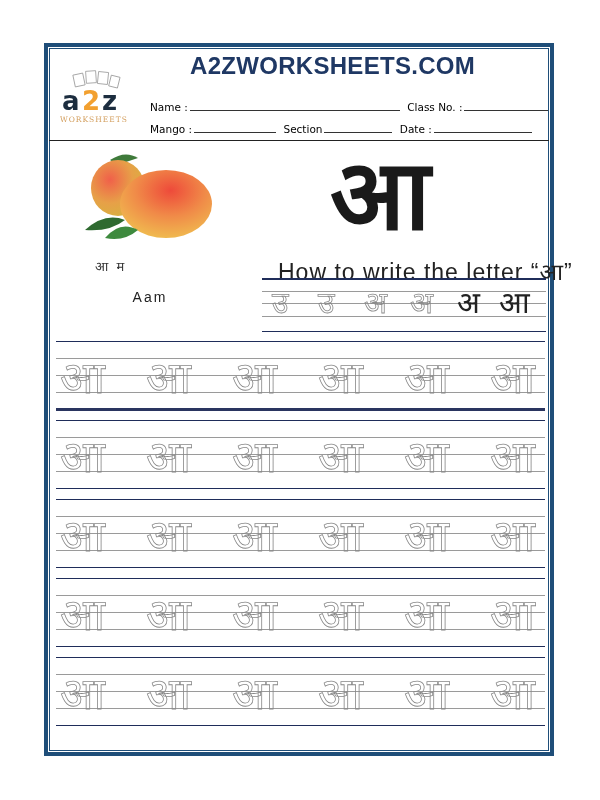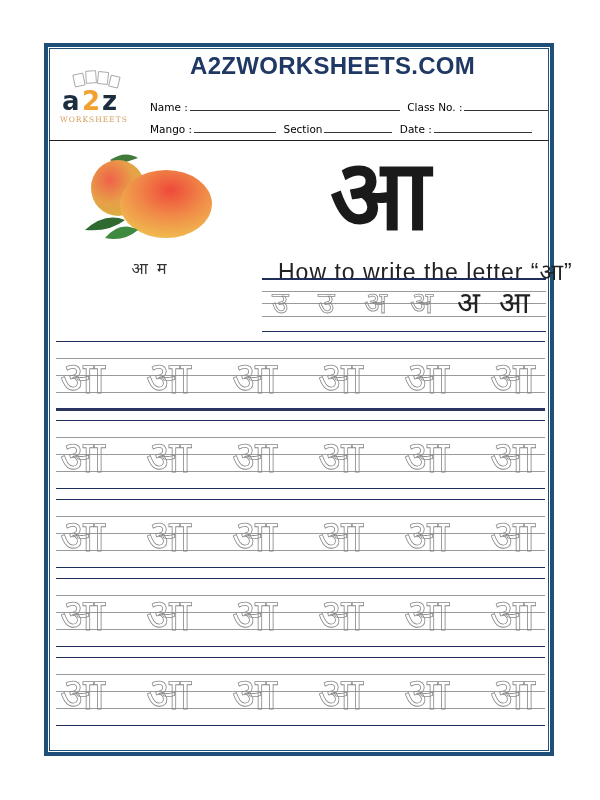--- a/index.html
+++ b/index.html
@@ -6,21 +6,21 @@
   body { width: 600px; height: 800px; position: relative; overflow: hidden; font-family: "DejaVu Sans", sans-serif; }
   .sheet-outer { position: absolute; left: 44px; top: 43px; width: 510px; height: 713px; box-sizing: border-box; border: 4px solid #1f4e79; background: #ffffff; }
   .sheet-inner { position: absolute; left: 1px; top: 1px; right: 1px; bottom: 1px; border: 1px solid #1f4e79; }
   .site-title { position: absolute; left: 190px; top: 52px; font-family: Liberation Sans, sans-serif; font-weight: bold; font-size: 24px; color: #1f3864; letter-spacing: 0.3px; white-space: nowrap; }
   .logo { position: absolute; left: 58px; top: 70px; width: 80px; height: 58px; }
   .form-row { position: absolute; left: 150px; font-family: "DejaVu Sans", sans-serif; font-size: 10.5px; color: #000; white-space: nowrap; }
   .form-row span { display: inline-block; }
   .uline { display: inline-block; border-bottom: 1px solid #333; height: 11px; vertical-align: baseline; margin: 0 4px 0 2px; }
   .hsep { position: absolute; left: 49px; width: 500px; height: 1px; background: #222; top: 140px; }
   .fruit { position: absolute; left: 80px; top: 150px; width: 140px; height: 95px; }
-  .hindi-word { position: absolute; left: 95px; top: 257px; width: 110px; text-align: center; font-family: "DejaVu Sans", sans-serif; font-size: 16px; color: #333; letter-spacing: 2px; }
+  .hindi-word { position: absolute; left: 95px; top: 257px; width: 110px; font-family: "DejaVu Sans", sans-serif; font-size: 13px; color: #333; letter-spacing: 2px; }
   .eng-word { position: absolute; left: 90px; top: 287px; width: 120px; text-align: center; font-family: "Liberation Sans", sans-serif; font-size: 14px; color: #222; letter-spacing: 2px; line-height: 20px; }
   .big-letter { position: absolute; left: 330px; top: 140px; font-family: "DejaVu Sans", sans-serif; font-size: 98px; line-height: 110px; font-weight: bold; color: #1a1a1a; }
   .howto { position: absolute; left: 278px; top: 255px; font-family: "Liberation Sans", sans-serif; font-size: 23px; color: #222; letter-spacing: 1px; white-space: nowrap; }
   .rule { position: absolute; height: 1px; background: #1f2d5a; }
   .rule.thick { height: 3px; background: #2a3560; }
   .guide { position: absolute; height: 1px; background: #9a9a9a; }
   .trace { position: absolute; font-family: "DejaVu Sans", sans-serif; font-size: 44px; line-height: 50px; color: transparent; -webkit-text-stroke: 1px #777; white-space: nowrap; }
   .trace.dotted { color: transparent; -webkit-text-stroke: 0.8px #888; }
   .stroke-step { position: absolute; font-family: "DejaVu Sans", sans-serif; font-size: 30px; line-height: 34px; white-space: nowrap; }
   .stroke-step.ghost { color: transparent; -webkit-text-stroke: 0.8px #888; }
@@ -75,20 +75,21 @@
   </defs>
   <path d="M30 10 Q45 0 58 8 Q48 12 36 14 Z" fill="#3f7a3a"></path>
   <ellipse cx="38" cy="38" rx="27" ry="28" fill="url(#m1)"></ellipse>
   <ellipse cx="86" cy="54" rx="46" ry="34" fill="url(#m2)"></ellipse>
   <path d="M5 80 Q25 62 45 70 Q30 82 5 80 Z" fill="#2f6a30"></path>
   <path d="M25 88 Q40 70 58 80 Q44 92 25 88 Z" fill="#3e8a3e"></path>
 </svg>
 
 <div class="hindi-word">आ म</div>
 <div class="eng-word">
+  <div>Aam</div>
 </div>
 
 <div class="big-letter">आ</div>
 <div class="howto">How to write the letter “आ”</div>
 
 <div class="rule" style="left:262px;top:278px;width:284px;height:2px;"></div>
 <div class="guide" style="left:262px;top:291px;width:284px;"></div>
 <div class="guide" style="left:262px;top:303px;width:284px;"></div>
 <div class="guide" style="left:262px;top:316px;width:284px;"></div>
 <div class="rule" style="left:262px;top:331px;width:284px;"></div>

